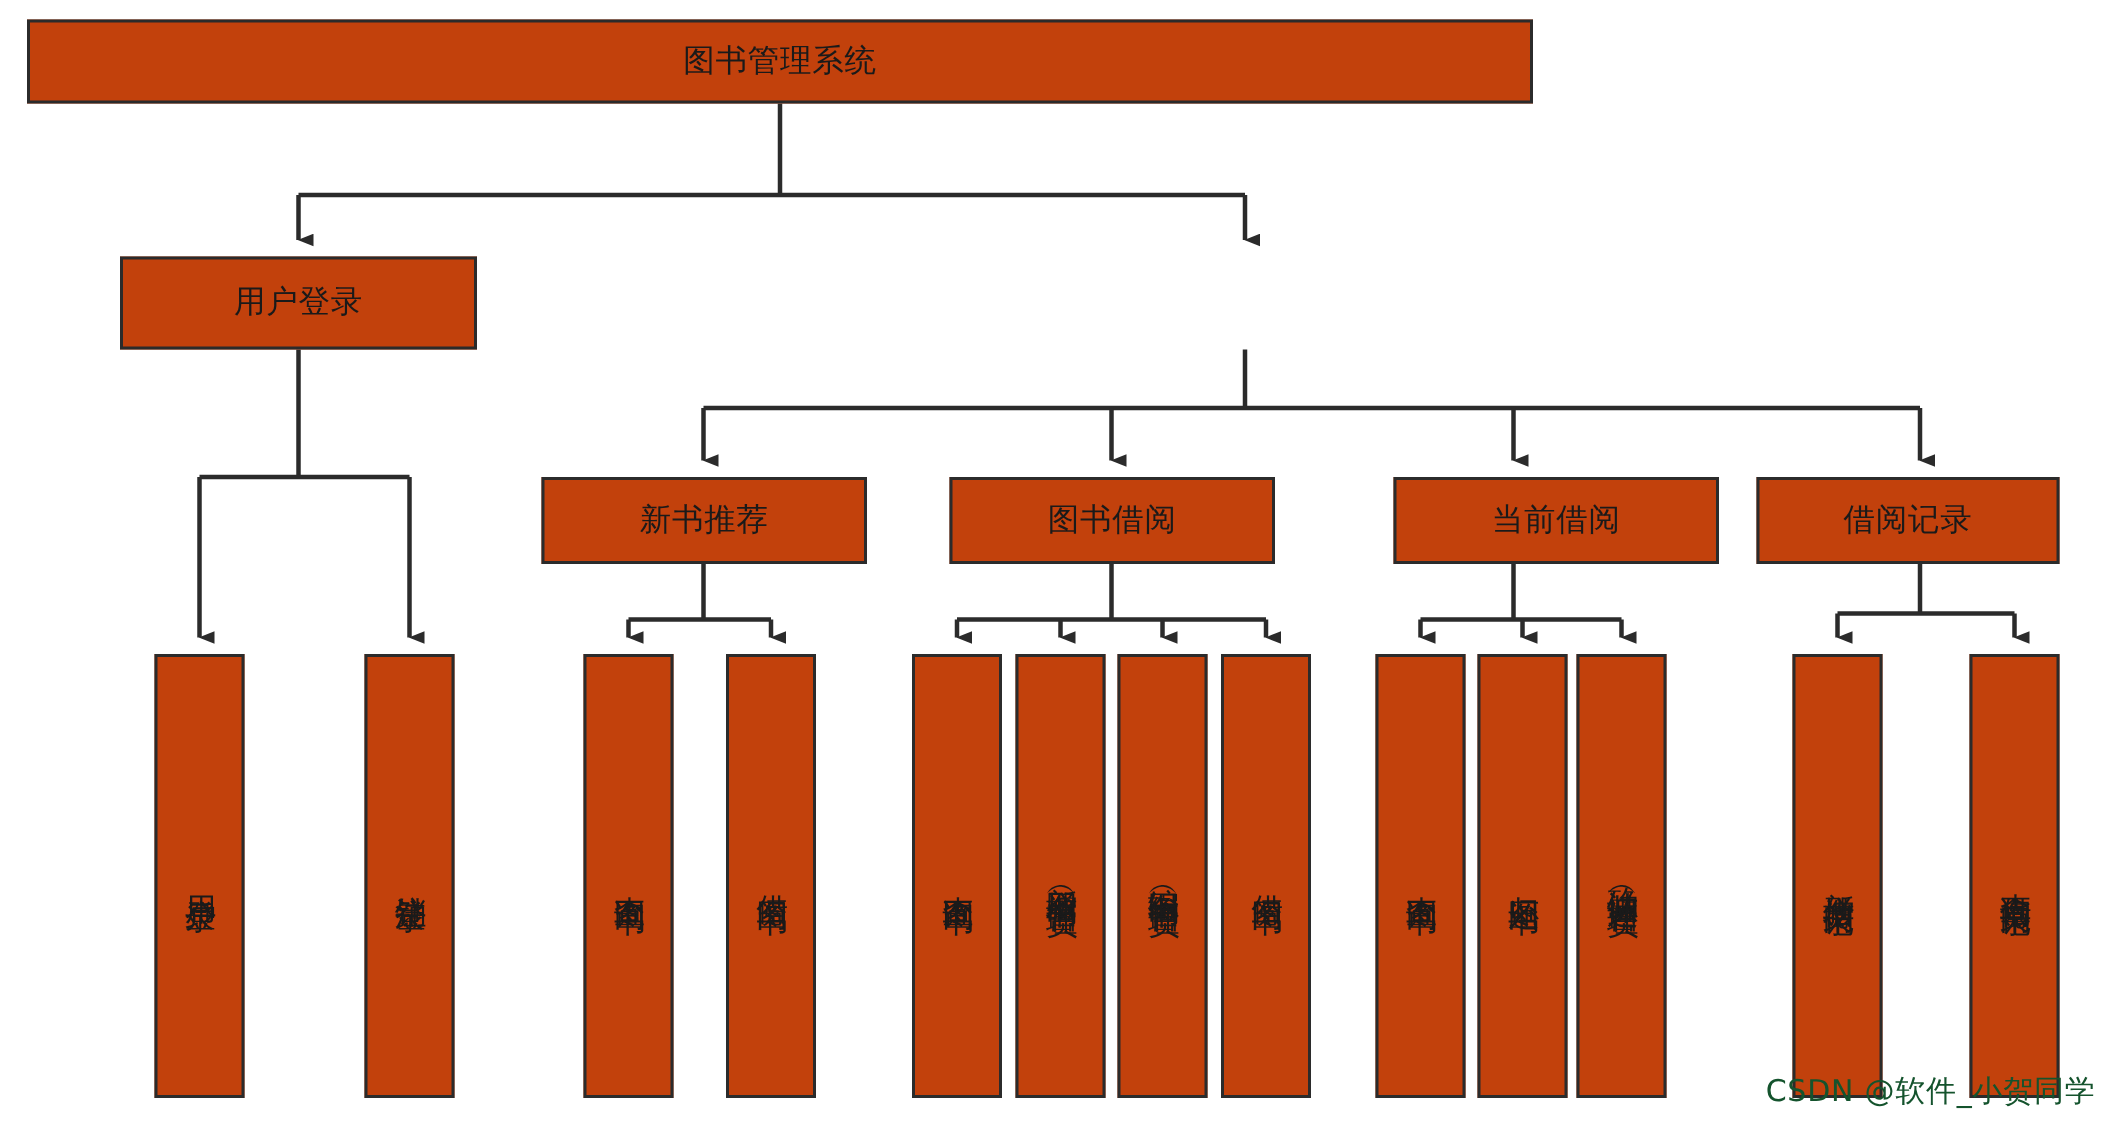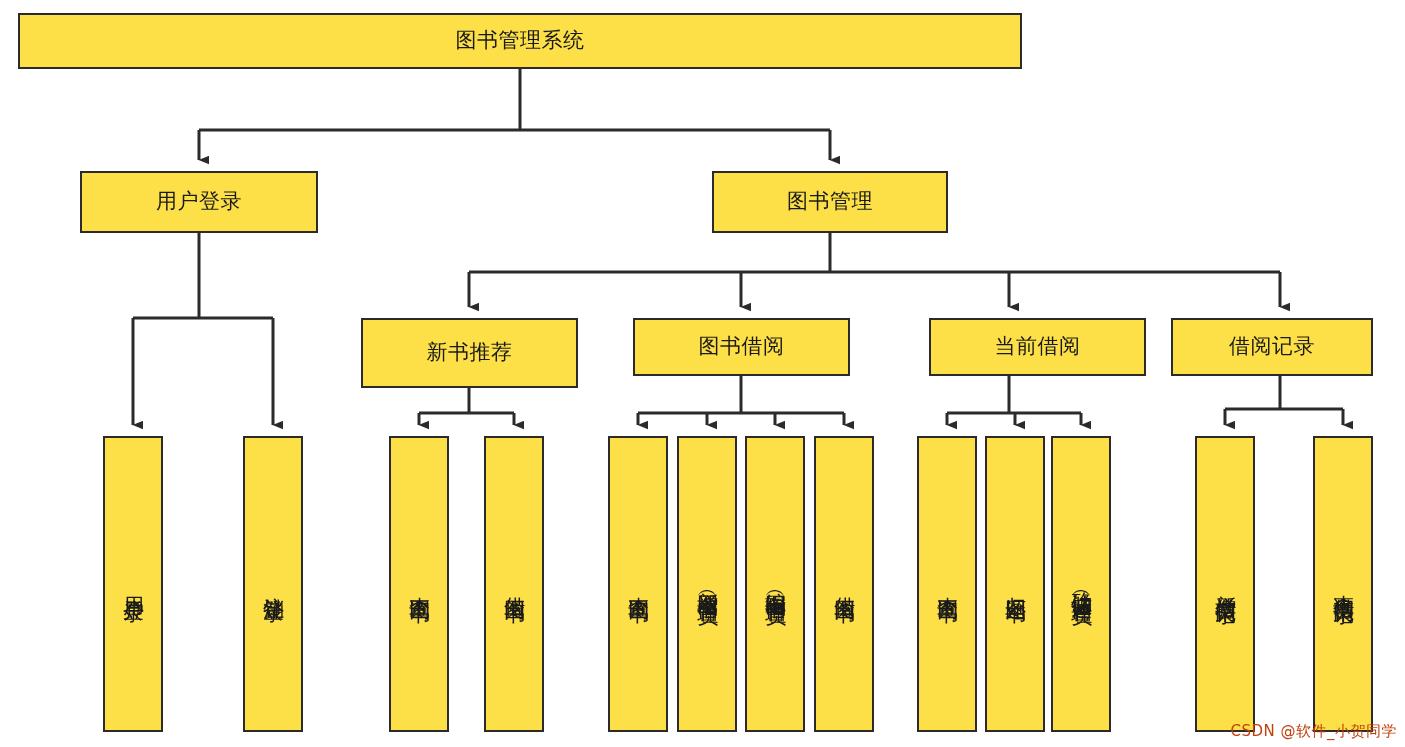--- a/index.html
+++ b/index.html
@@ -23,21 +23,21 @@
     position: absolute;
     left: 0;
     top: 0;
     width: 1405px;
     height: 747px;
   }
   .node-box {
     position: absolute;
     box-sizing: border-box;
     border: 2.5px solid #2b2b2b;
-    background: #fde047;
+    background: #c2410c;
     display: flex;
     align-items: center;
     justify-content: center;
     color: #1a1a1a;
   }
   .node-label-h {
     font-size: 21px;
     line-height: 1.1;
     letter-spacing: 0.5px;
     white-space: nowrap;
@@ -47,22 +47,22 @@
     text-orientation: upright;
     font-size: 21px;
     line-height: 1.32;
     letter-spacing: 2px;
     white-space: nowrap;
   }
   .watermark {
     position: absolute;
     right: 8px;
     bottom: 6px;
-    font-size: 15px;
-    color: #c2410c;
+    font-size: 20px;
+    color: #14532d;
     letter-spacing: 0.5px;
     white-space: nowrap;
     pointer-events: none;
   }
 </style>
 </head>
 <body>
 
 <div id="diagram-root">
 
@@ -129,25 +129,22 @@
     </g>
   </svg>
 
   <div class="node-box" style="left:18px; top:13px; width:1004px; height:56px;">
     <span class="node-label-h">图书管理系统</span>
   </div>
 
   <div class="node-box" style="left:80px; top:171px; width:238px; height:62px;">
     <span class="node-label-h">用户登录</span>
   </div>
-  <div class="node-box" style="left:712px; top:171px; width:236px; height:62px;">
-    <span class="node-label-h">图书管理</span>
-  </div>
 
-  <div class="node-box" style="left:361px; top:318px; width:217px; height:70px;">
+  <div class="node-box" style="left:361px; top:318px; width:217px; height:58px;">
     <span class="node-label-h">新书推荐</span>
   </div>
   <div class="node-box" style="left:633px; top:318px; width:217px; height:58px;">
     <span class="node-label-h">图书借阅</span>
   </div>
   <div class="node-box" style="left:901px; top:318px; width:217px; height:58px;margin-left:28px;">
     <span class="node-label-h">当前借阅</span>
   </div>
   <div class="node-box" style="left:1171px; top:318px; width:202px; height:58px;">
     <span class="node-label-h">借阅记录</span>

